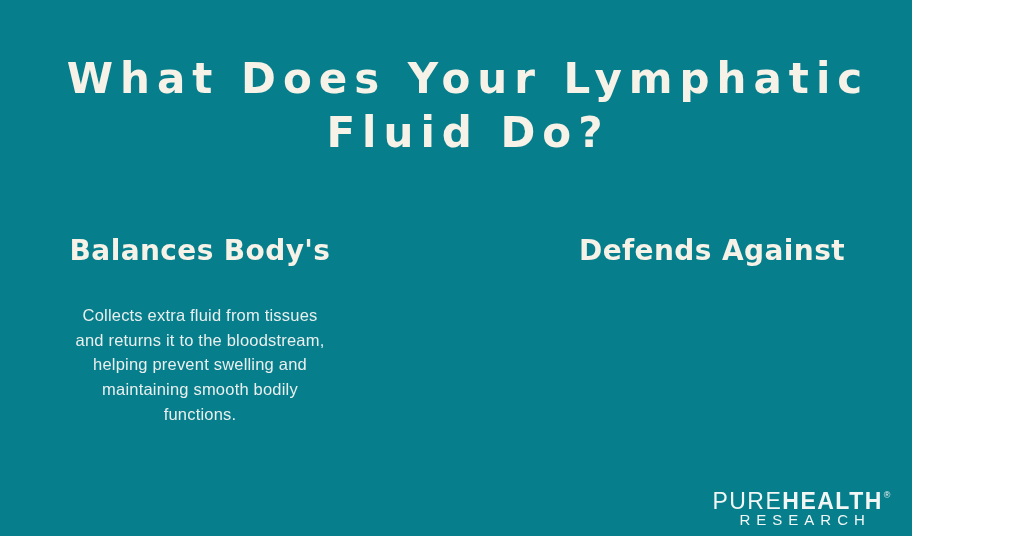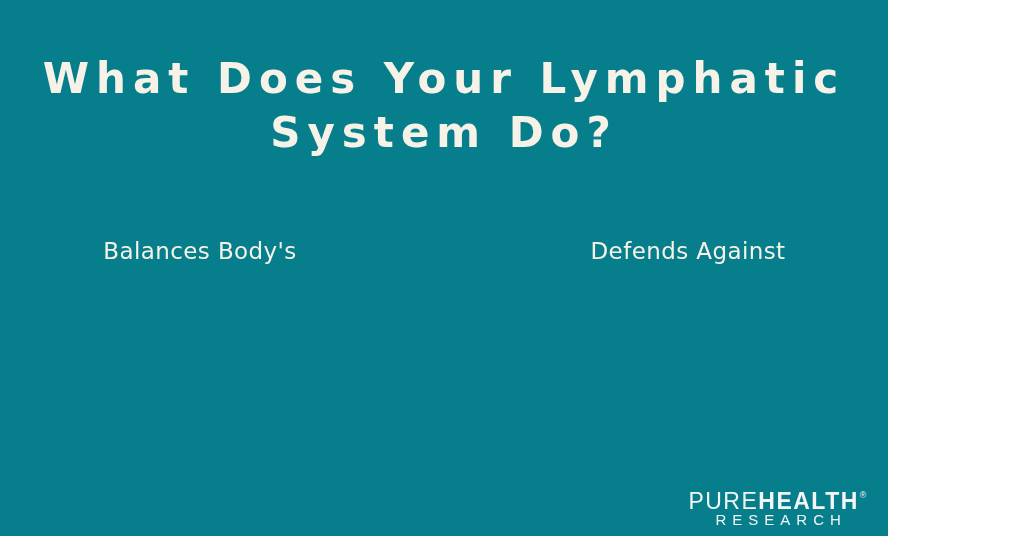--- a/index.html
+++ b/index.html
@@ -10,20 +10,21 @@
     width: 1024px;
     height: 536px;
     overflow: hidden;
     font-family: "Liberation Sans", sans-serif;
   }
   .canvas {
     position: relative;
     width: 888px;
     height: 536px;
     background: #077e8b;
+    padding-left: 24px;
   }
   .title {
     margin: 0;
     padding-top: 52px;
     text-align: center;
     font-family: "DejaVu Sans", sans-serif;
     font-weight: 700;
     font-size: 42px;
     line-height: 54px;
     letter-spacing: 7px;
@@ -41,22 +42,22 @@
     justify-content: space-between;
     gap: 28px;
   }
   .column {
     width: 284px;
     text-align: center;
   }
   .column-heading {
     margin: 0 0 34px 0;
     font-family: "DejaVu Sans", sans-serif;
-    font-weight: 400;
-    font-size: 23px;
+    font-weight: 700;
+    font-size: 28px;
     line-height: 36px;
     letter-spacing: 0.4px;
     color: #f6f2e7;
   }
   .column-heading .line {
     display: block;
   }
   .column-body {
     margin: 0 auto;
     max-width: 262px;
@@ -104,29 +105,30 @@
     font-weight: 400;
   }
 </style>
 </head>
 <body>
 
 <div class="canvas">
 
   <h1 class="title">
     <span class="line">What Does Your Lymphatic</span>
-    <span class="line">System Do?</span>
+    <span class="line">Fluid Do?</span>
   </h1>
 
   <div class="columns">
 
     <div class="column">
       <h2 class="column-heading">
         <span class="line">Balances Body's</span>
       </h2>
+      <p class="column-body">Collects extra fluid from tissues and returns it to the bloodstream, helping prevent swelling and maintaining smooth bodily functions.</p>
     </div>
 
 
     <div class="column">
       <h2 class="column-heading">
         <span class="line">Defends Against</span>
       </h2>
     </div>
 
   </div>

